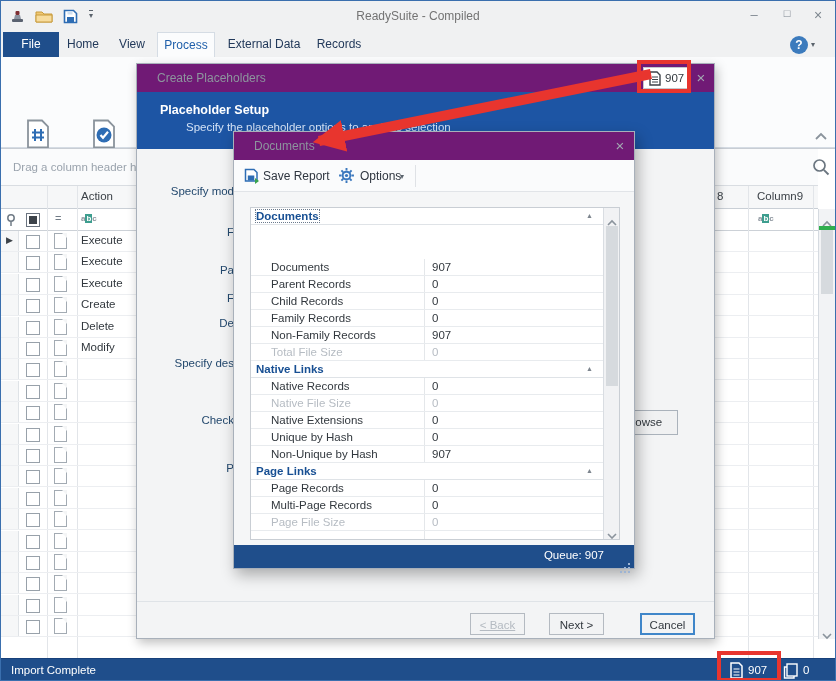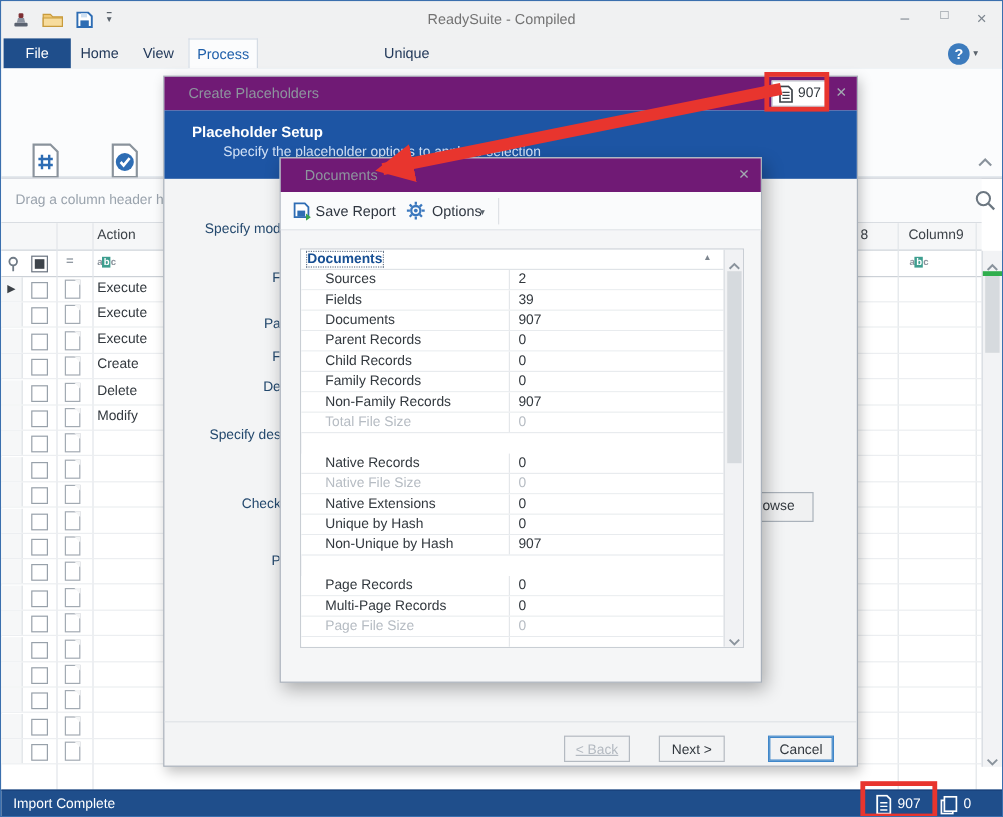--- a/index.html
+++ b/index.html
@@ -121,21 +121,22 @@
     <div class="winctl abs" style="left:742px">–</div>
     <div class="winctl abs" style="left:775px;font-size:11px">□</div>
     <div class="winctl abs" style="left:806px;font-size:14px">×</div>
   </div>
 
   <div class="abs" id="tabstrip"></div>
   <div class="rtab file abs" style="left:2px;width:56px">File</div>
   <div class="rtab abs" style="left:58px;width:48px">Home</div>
   <div class="rtab abs" style="left:106px;width:50px">View</div>
   <div class="rtab active abs" style="left:156px;width:58px">Process</div>
-  <div class="rtab abs" style="left:312px;width:52px">Unique</div>
+  <div class="rtab abs" style="left:214px;width:98px">External Data</div>
+  <div class="rtab abs" style="left:312px;width:52px">Records</div>
   <div class="abs" id="helpcircle">?</div>
   <span class="abs" style="left:810px;top:39px;font-size:8px;color:#5a636c">▾</span>
 
   <div class="abs" id="ribbon">
     <div class="ribbtn abs" style="left:6px">
       <span>
         <svg width="26" height="30" viewBox="0 0 26 30">
             <path d="M3 1.5 h14 l6 6 v21 H3 z" fill="#fff" stroke="#8a939c" stroke-width="1.8"></path>
             <g stroke="#2e6db4" stroke-width="2" fill="none">
               <path d="M10 10 v12 M16 10 v12 M7 13.5 h12 M7 18.5 h12"></path>
@@ -382,30 +383,20 @@
       <span style="position:absolute;left:166px;top:12px;font-size:8px;color:#5a636c">▾</span>
       <div class="sepv" style="left:181px;top:5px;height:22px"></div>
     </div>
 
     <div id="doctable">
 
       <div class="sechead" style="top:0">
         <span class="st dotted">Documents</span>
         <span class="tri">▲</span>
       </div>
-      <div class="trow" style="top:17px">
-          <span class="vl"></span>
-          <span class="lbl">Sources</span>
-          <span class="val">2</span>
-        </div>
-      <div class="trow" style="top:34px">
-          <span class="vl"></span>
-          <span class="lbl">Fields</span>
-          <span class="val">39</span>
-        </div>
       <div class="trow" style="top:51px">
           <span class="vl"></span>
           <span class="lbl">Documents</span>
           <span class="val">907</span>
         </div>
       <div class="trow" style="top:68px">
           <span class="vl"></span>
           <span class="lbl">Parent Records</span>
           <span class="val">0</span>
         </div>
@@ -423,20 +414,24 @@
           <span class="vl"></span>
           <span class="lbl">Non-Family Records</span>
           <span class="val">907</span>
         </div>
       <div class="trow dis" style="top:136px">
           <span class="vl"></span>
           <span class="lbl">Total File Size</span>
           <span class="val">0</span>
         </div>
 
+      <div class="sechead" style="top:153px">
+        <span class="st">Native Links</span>
+        <span class="tri">▲</span>
+      </div>
       <div class="trow" style="top:170px">
           <span class="vl"></span>
           <span class="lbl">Native Records</span>
           <span class="val">0</span>
         </div>
       <div class="trow dis" style="top:187px">
           <span class="vl"></span>
           <span class="lbl">Native File Size</span>
           <span class="val">0</span>
         </div>
@@ -449,20 +444,24 @@
           <span class="vl"></span>
           <span class="lbl">Unique by Hash</span>
           <span class="val">0</span>
         </div>
       <div class="trow" style="top:238px">
           <span class="vl"></span>
           <span class="lbl">Non-Unique by Hash</span>
           <span class="val">907</span>
         </div>
 
+      <div class="sechead" style="top:255px">
+        <span class="st">Page Links</span>
+        <span class="tri">▲</span>
+      </div>
       <div class="trow" style="top:272px">
           <span class="vl"></span>
           <span class="lbl">Page Records</span>
           <span class="val">0</span>
         </div>
       <div class="trow" style="top:289px">
           <span class="vl"></span>
           <span class="lbl">Multi-Page Records</span>
           <span class="val">0</span>
         </div>
@@ -483,20 +482,31 @@
         </span>
         <div class="scrollthumb" style="top:18px;height:160px"></div>
         <span class="abs" style="left:3px;top:318px">
           <svg width="10" height="8" viewBox="0 0 10 8">
               <polyline points="1,2 5,6 9,2" fill="none" stroke="#8a939c" stroke-width="1.6"></polyline>
             </svg>
         </span>
       </div>
     </div>
 
+    <div id="queuebar">
+      <span class="queuetext">Queue: 907</span>
+      <span class="grip" style="position:absolute;right:14px;bottom:5px">
+          <i style="left:8px;top:8px"></i>
+          <i style="left:8px;top:4px"></i>
+          <i style="left:8px;top:0"></i>
+          <i style="left:4px;top:8px"></i>
+          <i style="left:4px;top:4px"></i>
+          <i style="left:0;top:8px"></i>
+        </span>
+    </div>
   </div>
 
   <div class="abs" id="statusbar">
     <span class="sbtext" style="left:10px">Import Complete</span>
     <span class="abs" style="left:729px;top:3px">
       <svg width="13" height="17" viewBox="0 0 13 17">
           <path d="M1 1 h8 l3 3 v12 H1 z" fill="none" stroke="#fff" stroke-width="1.5"></path>
           <path d="M3.5 7 h6 M3.5 10 h6 M3.5 13 h6" stroke="#fff" stroke-width="1.2"></path>
         </svg>
     </span>

